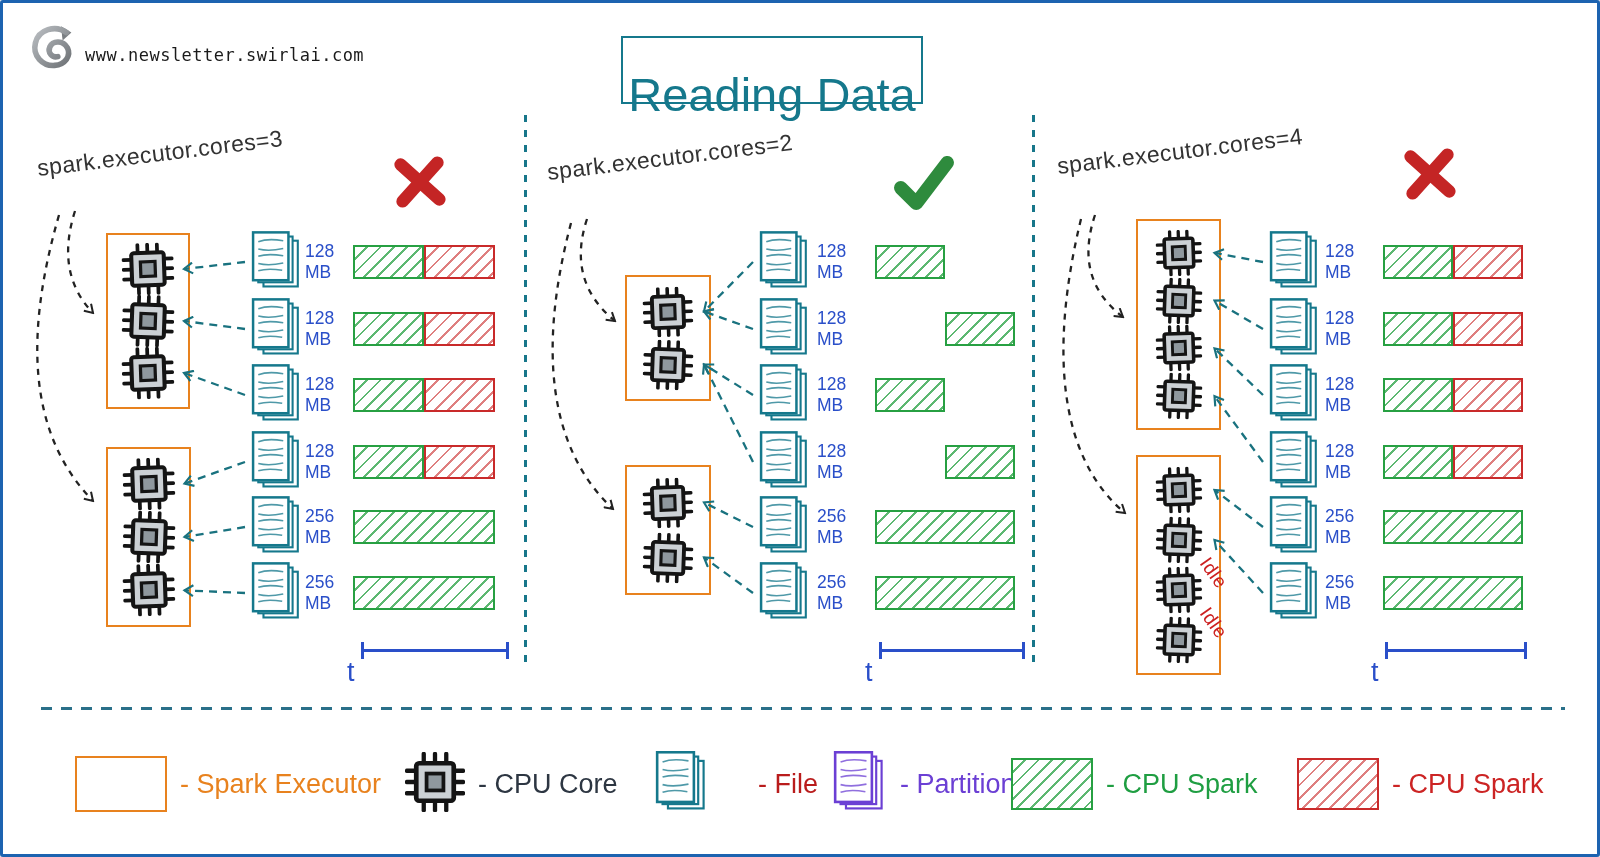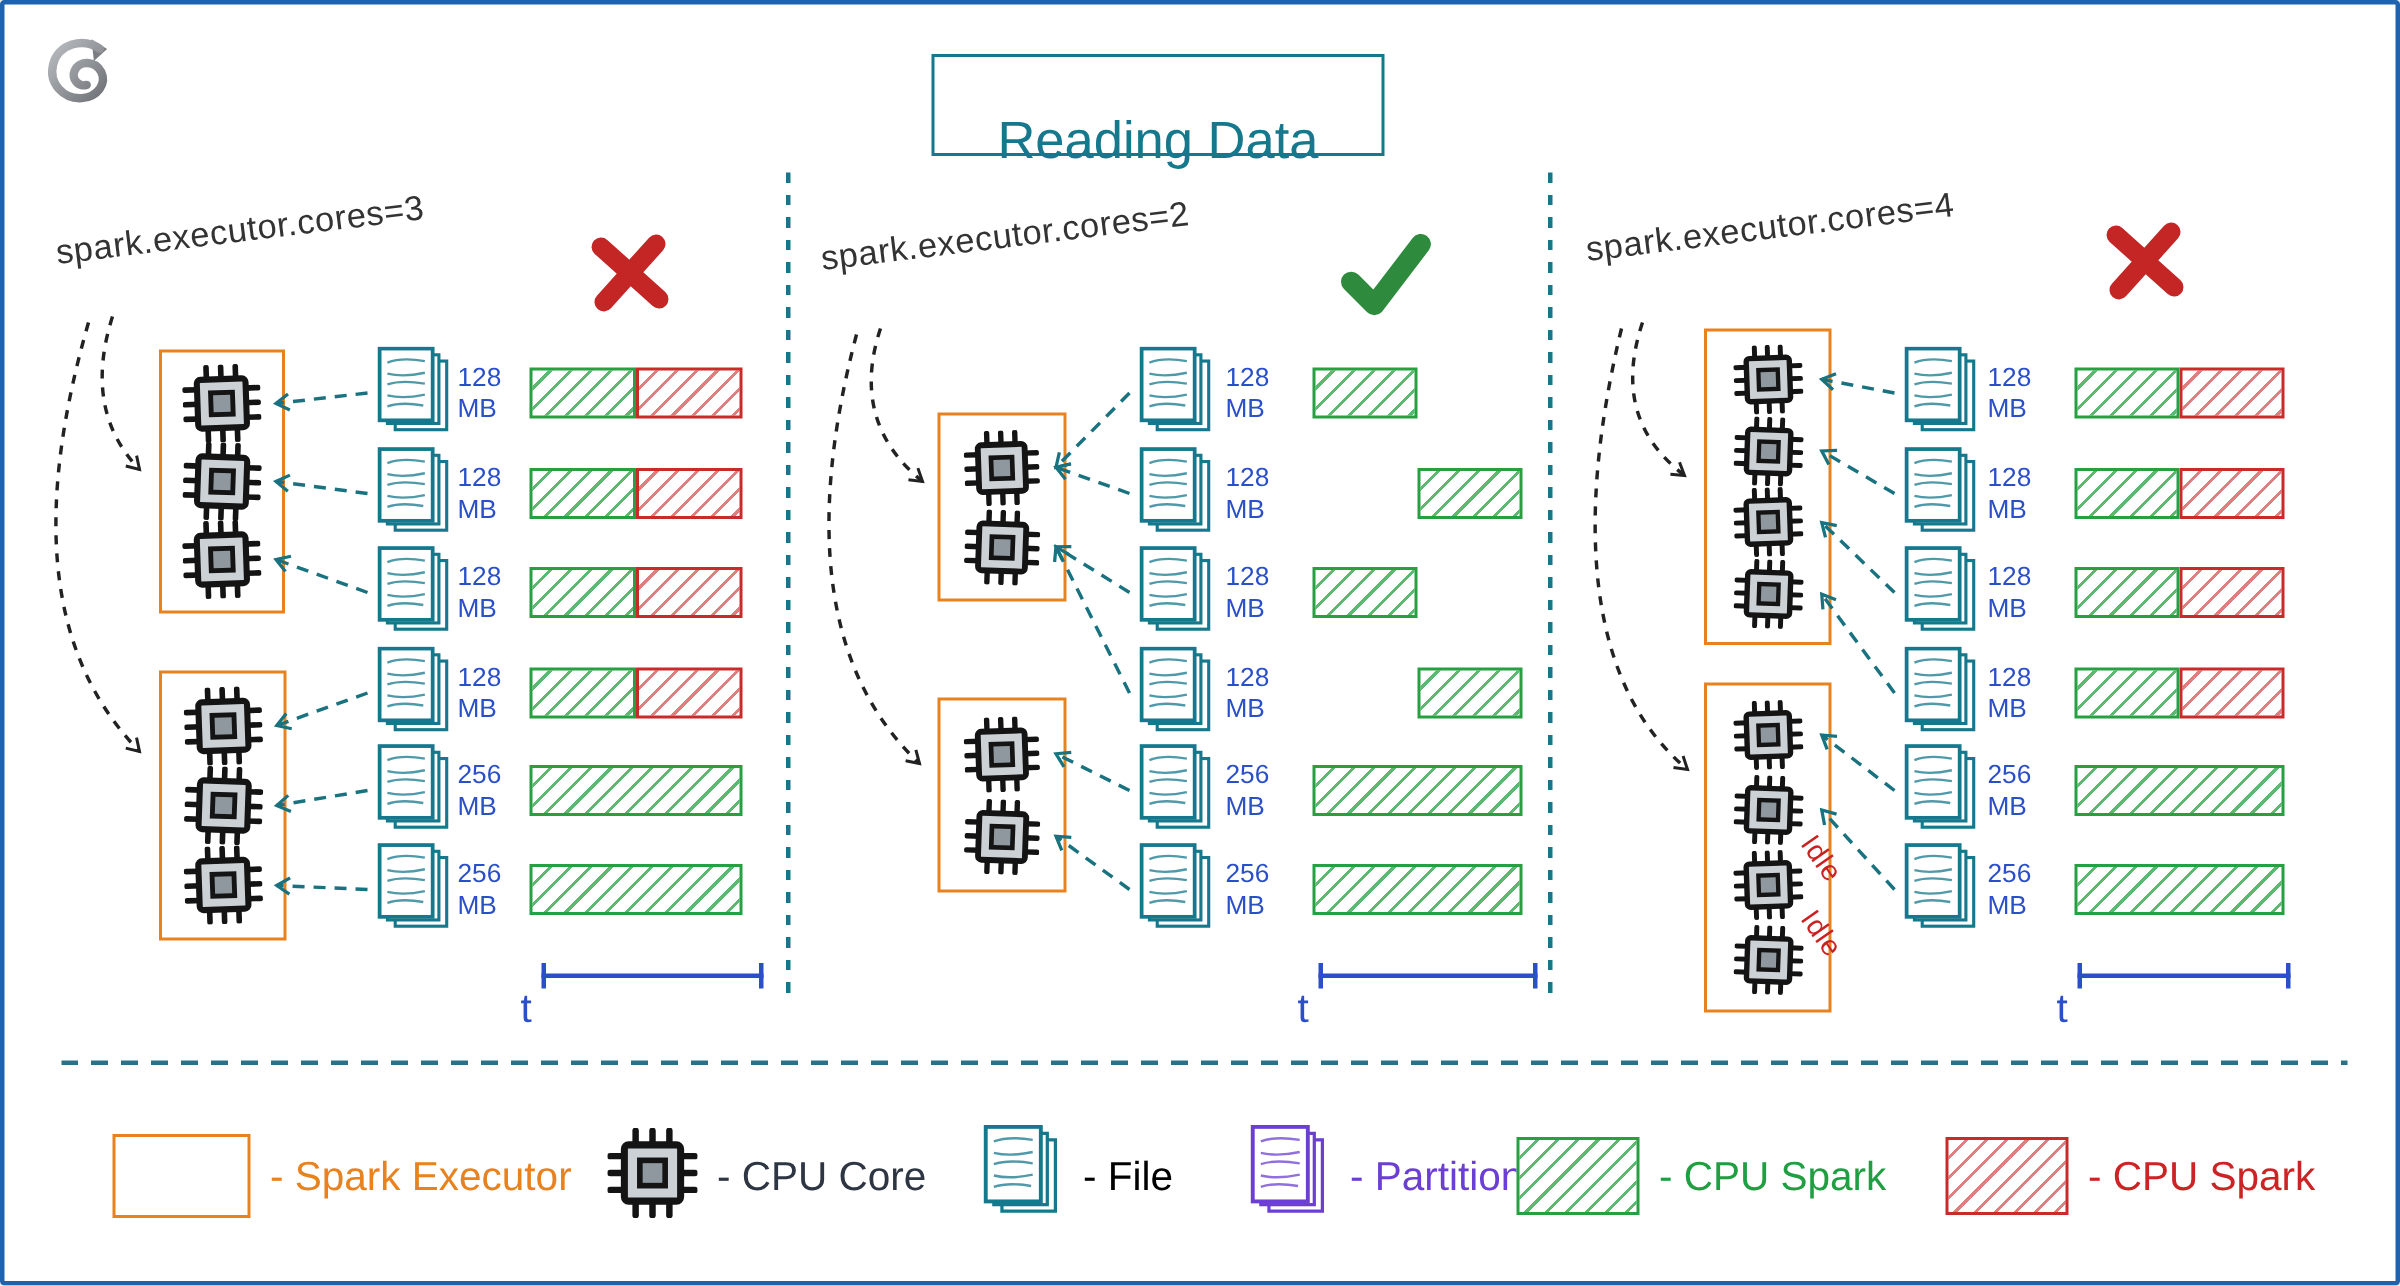--- a/index.html
+++ b/index.html
@@ -1,20 +1,20 @@
 <!DOCTYPE html>
 <html><head>
 <meta charset="utf-8">
 <style>
   html,body{margin:0;padding:0;background:#e9e9e9;}
   .canvas{position:relative;width:1600px;height:857px;background:#ffffff;border:3px solid #1d63b0;border-radius:3px;box-sizing:border-box;font-family:"Liberation Sans",sans-serif;overflow:hidden;margin:0 auto;}
   .logo{position:absolute;left:26px;top:20px;}
   .site-url{position:absolute;left:82px;top:42px;font-family:"DejaVu Sans Mono",monospace;font-size:17px;color:#1b1b1b;letter-spacing:.5px;}
   .title-box{position:absolute;left:618px;top:33px;width:298px;height:64px;border:2.5px solid #15788c;display:flex;align-items:center;justify-content:center;background:#fff;}
-  .title-text{font-size:35px;color:#15788c;margin-top:48px;}
+  .title-text{font-size:47px;color:#15788c;margin-top:48px;}
   .cfg-label{position:absolute;font-size:23px;color:#333;white-space:nowrap;transform:rotate(-7deg);transform-origin:left bottom;letter-spacing:.4px;}
   .verdict{position:absolute;}
   .exec-box{position:absolute;border:2.5px solid #e8821e;background:transparent;box-sizing:border-box;}
   .chip{position:absolute;}
   .file-icon{position:absolute;}
   .size-label{position:absolute;color:#2a4fc9;font-size:17.5px;line-height:1.18;}
   .size-label span{display:block;}
   .bar{position:absolute;height:34px;}
   .seg{position:absolute;top:0;height:100%;box-sizing:border-box;background-color:#fff;}
   .seg.busy{border:2.4px solid #27a042;background-image:repeating-linear-gradient(135deg,rgba(39,160,66,0) 0 7.5px,rgba(39,160,66,.75) 7.5px 9.5px);}
@@ -44,20 +44,21 @@
       <defs>
         <linearGradient id="lg" x1="0" y1="0" x2="1" y2="1">
           <stop offset="0" stop-color="#b9bdc1"></stop>
             <stop offset="1" stop-color="#6f7377"></stop>
         </linearGradient>
       </defs>
       <path d="M40 4 L53 12 L42 22 Z" fill="#7a7e82"></path>
       <path d="M47 12 C33 2 12 8 8 25 C4 41 17 54 32 53 C45 52 53 41 48 31 C43 22 30 21 26 30 C23 37 29 44 36 42" fill="none" stroke="url(#lg)" stroke-width="7" stroke-linecap="round"></path>
     </svg>
   </div>
+  <span class="site-url">www.newsletter.swirlai.com</span>
 
   <div class="title-box">
     <span class="title-text">Reading Data</span>
   </div>
 
   <div class="vdiv" style="left:521px;top:112px;height:553px;"></div>
   <div class="vdiv" style="left:1029px;top:112px;height:553px;"></div>
   <div class="hdiv" style="left:38px;top:704px;width:1524px;"></div>
 
   <div id="stage">
@@ -840,21 +841,21 @@
     <rect x="7" y="5" width="33" height="44" fill="#fff" stroke="#15788c" stroke-width="2"></rect>
     <rect x="2" y="1" width="34" height="46" fill="#fff" stroke="#15788c" stroke-width="2.4"></rect>
     <g fill="none" stroke="#15788c" stroke-width="1.5" opacity=".75">
       <path d="M7 10 q 9 -3.5 24 -1"></path>
               <path d="M7 17 q 10 2.5 24 -0.5"></path>
       <path d="M7 24 q 9 -3 24 -0.5"></path>
               <path d="M7 31 q 10 2.5 24 -0.5"></path>
       <path d="M7 38 q 9 -3 23 -0.5"></path>
     </g>
   </svg></div>
-        <span class="legend-label" style="color: #000000;">- File</span>
+        <span class="legend-label" style="color: #b91c1c; margin-left: 36px;">- File</span>
       </div>
       <div class="legend-item" style="left: 800px; padding-left: 30px;">
         <div><svg width="54" height="63" viewBox="0 0 50 58">
     <rect x="12" y="9" width="33" height="44" fill="#fff" stroke="#6b3fd4" stroke-width="2"></rect>
     <rect x="7" y="5" width="33" height="44" fill="#fff" stroke="#6b3fd4" stroke-width="2"></rect>
     <rect x="2" y="1" width="34" height="46" fill="#fff" stroke="#6b3fd4" stroke-width="2.4"></rect>
     <g fill="none" stroke="#6b3fd4" stroke-width="1.5" opacity=".75">
       <path d="M7 10 q 9 -3.5 24 -1"></path>
               <path d="M7 17 q 10 2.5 24 -0.5"></path>
       <path d="M7 24 q 9 -3 24 -0.5"></path>

